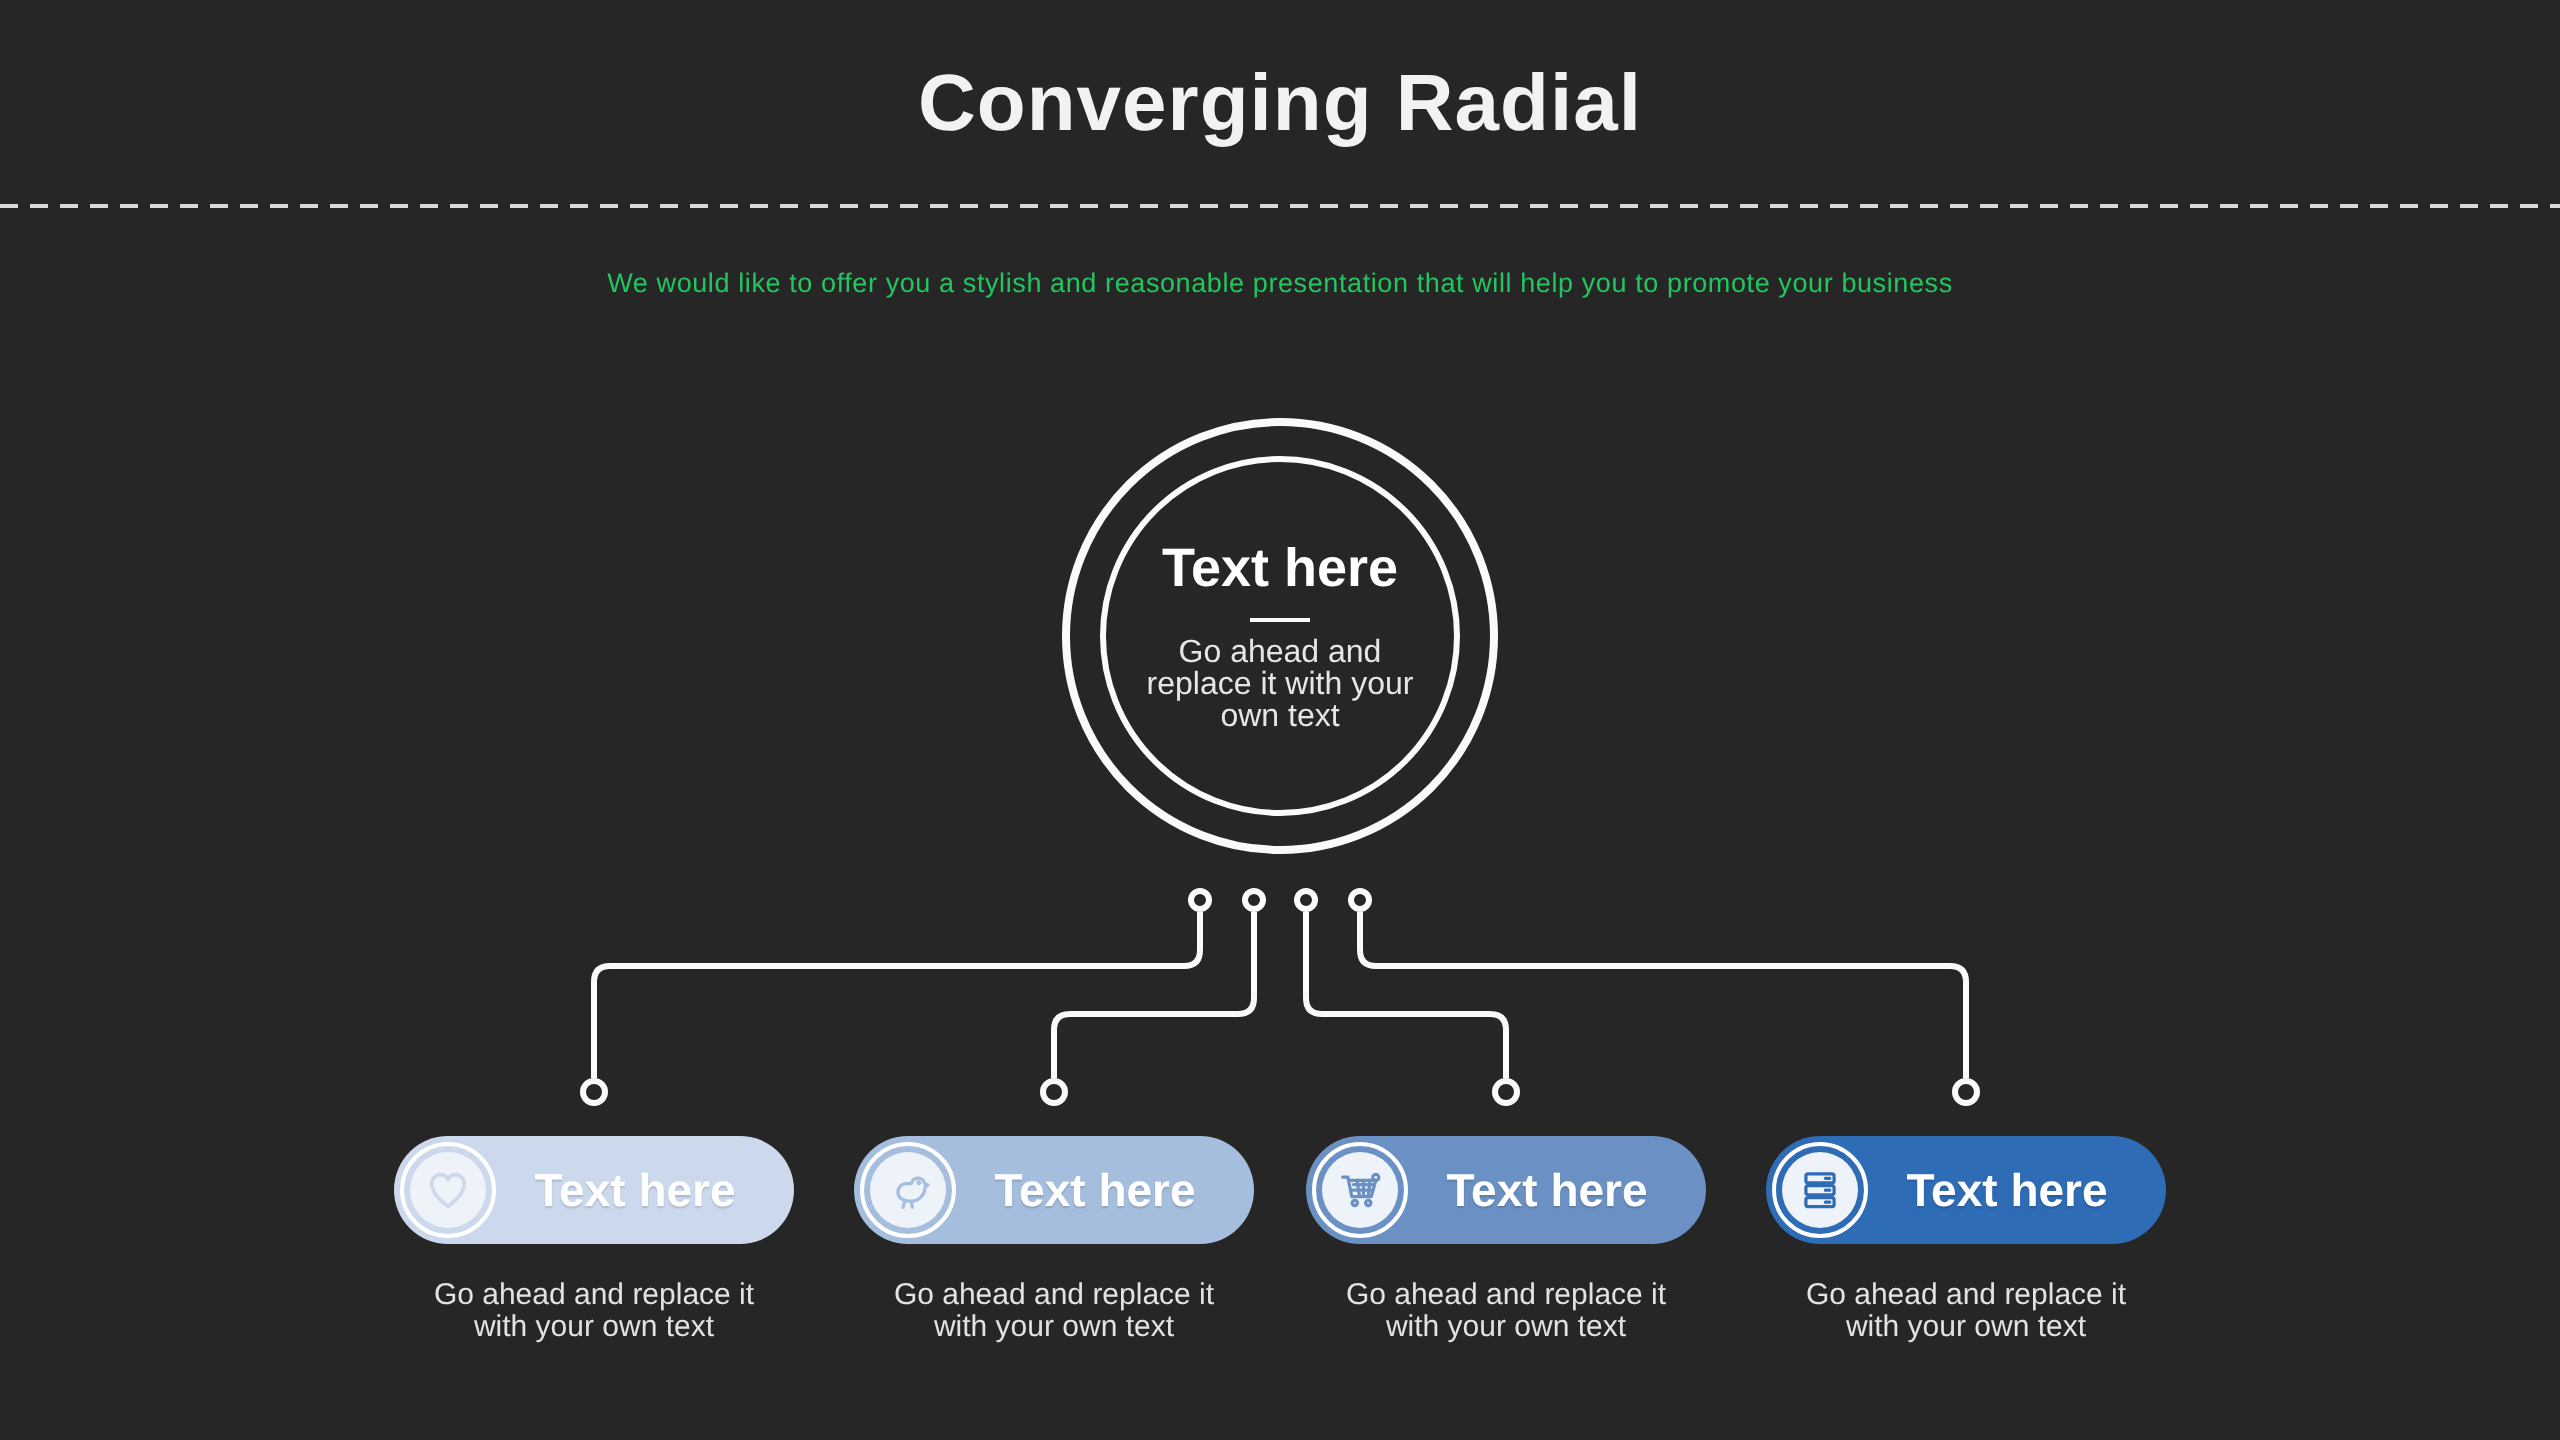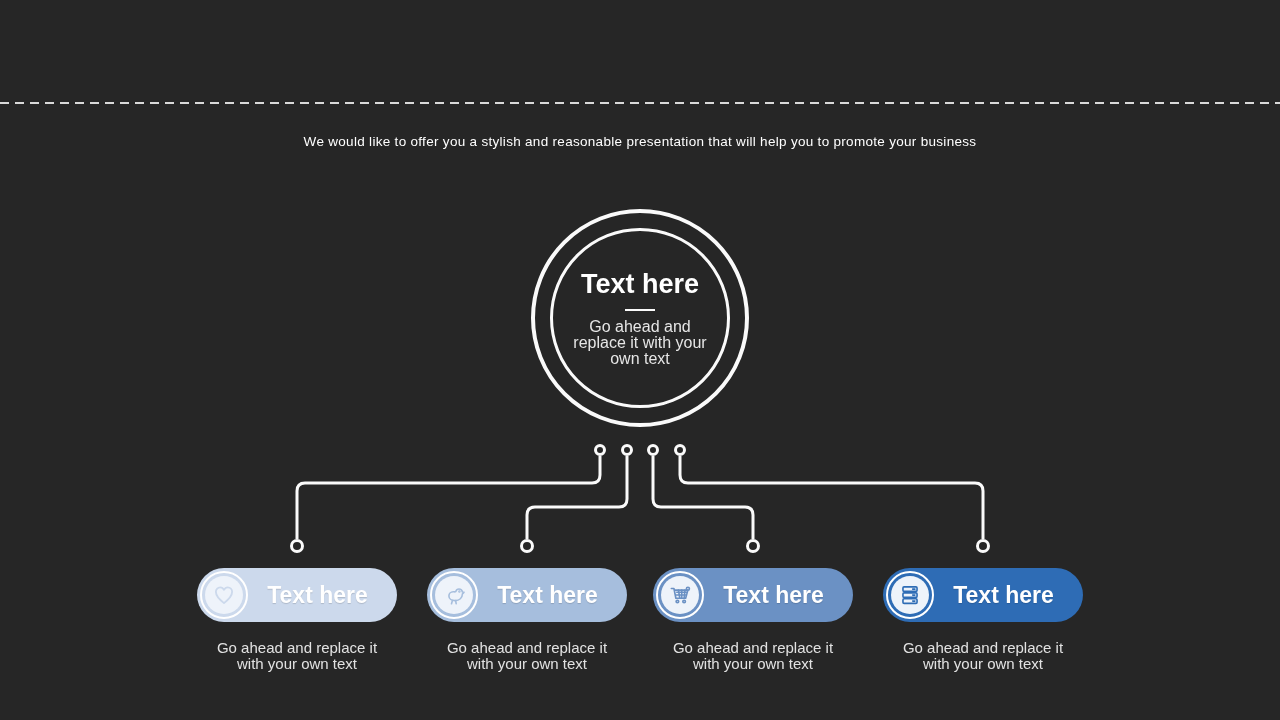--- a/index.html
+++ b/index.html
@@ -21,21 +21,21 @@
     color: #f2f2f2; letter-spacing: 0.5px;
   }
   .dashed-divider {
     position: absolute; top: 102px; left: 0; width: 1280px; height: 2px;
     background: repeating-linear-gradient(to right,
       #d9d9d9 0px, #d9d9d9 9px, transparent 9px, transparent 15px);
   }
   .subtitle {
     position: absolute; top: 134px; left: 0; width: 1280px;
     text-align: center;
-    font-size: 13.5px; color: #ffffff; letter-spacing: 0.3px;
+    font-size: 13.5px; color: #22c55e; letter-spacing: 0.3px;
   }
 
   
   .circle-outer {
     position: absolute; left: 531px; top: 209px;
     width: 218px; height: 218px;
     border: 4px solid #fafafa; border-radius: 50%;
   }
   .circle-inner {
     position: absolute; left: 550px; top: 228px;
@@ -104,20 +104,21 @@
     text-align: center;
     font-size: 15px; line-height: 16px; color: #e2e2e2;
   }
   .caption-inner { display: inline-block; width: 185px; }
 </style>
 </head>
 <body>
 
 <div class="slide">
 
+  <h1 class="slide-title">Converging Radial</h1>
   <div class="dashed-divider"></div>
   <p class="subtitle">We would like to offer you a stylish and reasonable presentation that will help you to promote your business</p>
 
   <div class="circle-outer"></div>
   <div class="circle-inner">
     <div class="node-title">Text here</div>
     <div class="node-divider"></div>
     <div class="node-desc">Go ahead and replace it with your own text</div>
   </div>
 

